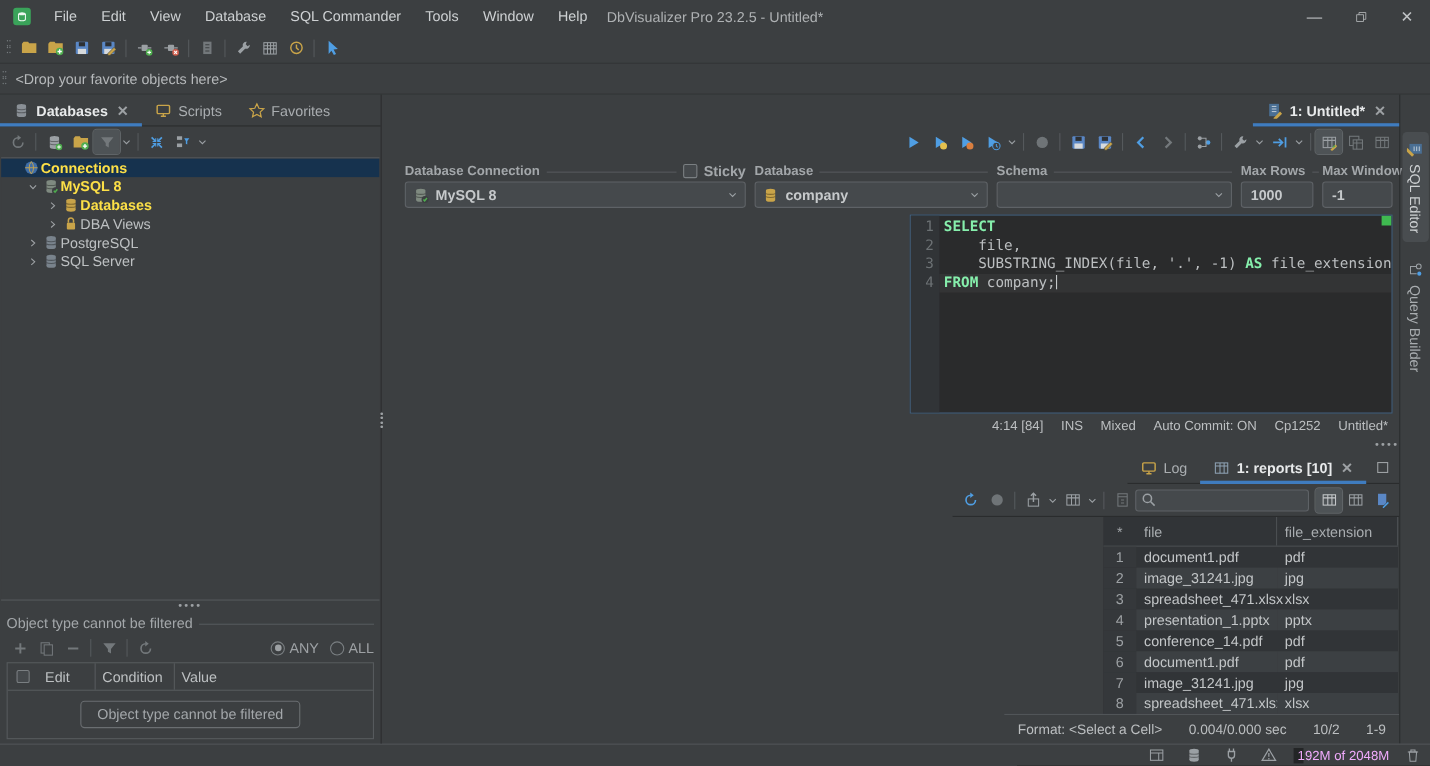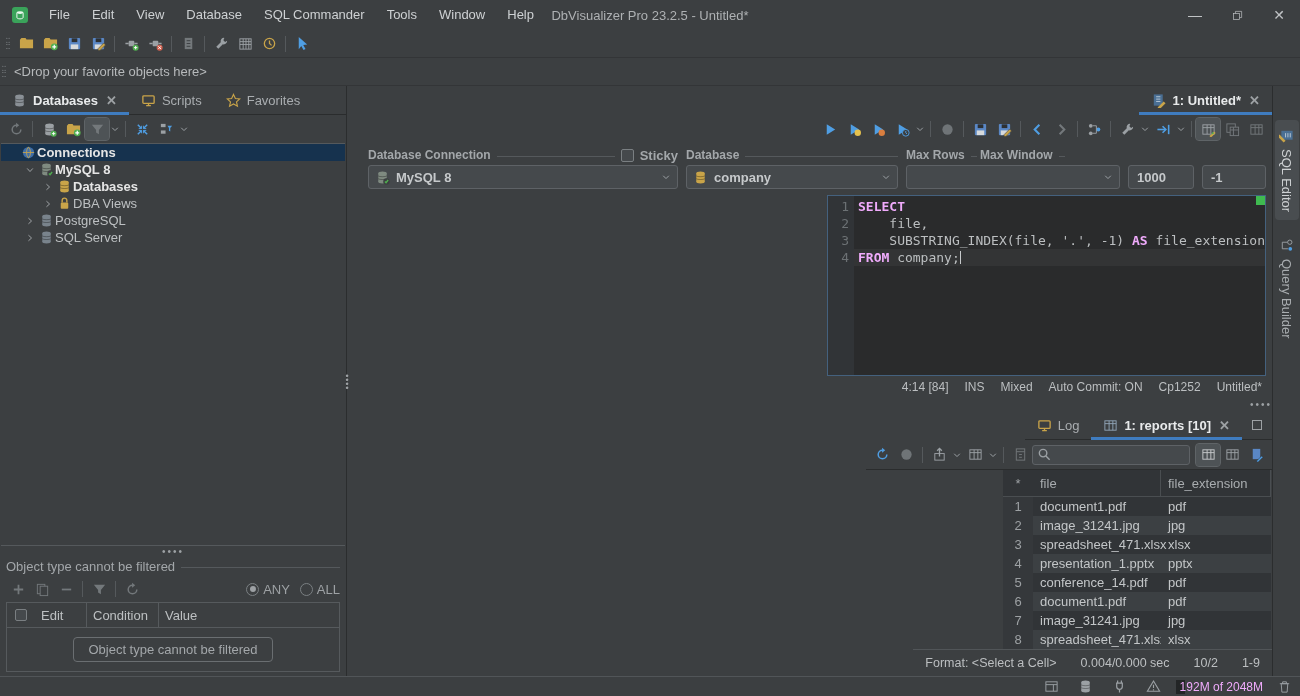--- a/index.html
+++ b/index.html
@@ -46,21 +46,21 @@
   .maxbtn { width:10px; height:10px; border:1px solid #9da1a4; margin:auto 10px; }
 
   
   .tree-toolbar { height:28px; }
   .tree-wrap { flex:1; margin:0 1px; border:1px solid #55595c; border-left:none; border-right:none; background:#3c3f41; overflow:hidden; }
   .trow { height:17px; display:flex; align-items:center; white-space:nowrap; }
   .trow.selected { background:#16324e; }
   .trow .arr { width:14px; display:flex; justify-content:center; flex:none; }
   .trow .ticon { width:18px; display:flex; justify-content:center; flex:none; }
   .trow .tlabel { color:#bdc0c2; }
-  .trow.bold .tlabel { font-weight:bold; color:#e5e5e5; }
+  .trow.bold .tlabel { font-weight:bold; color:#fde047; }
 
   .hdots { height:10px; display:flex; align-items:center; justify-content:center; color:#9da1a4; font-size:10px; letter-spacing:2px; flex:none; }
 
   
   .filter { padding:0 6px 4px 6px; flex:none; }
   .grouplabel { display:flex; align-items:center; height:20px; color:#a3a7aa; gap:6px; }
   .grouplabel .line { flex:1; height:1px; background:#55595c; margin-top:2px; }
   .filter-toolbar { height:26px; padding:0; }
   .radio-group { margin-left:auto; display:flex; align-items:center; gap:10px; color:#9da1a4; }
   .radio { width:13px; height:13px; border:1px solid #7a7f82; border-radius:50%; display:inline-flex; align-items:center; justify-content:center; margin-right:4px; }
@@ -85,21 +85,21 @@
   .numfield { height:24px; background:#45494c; border:1px solid #5e6266; border-radius:3px; display:flex; align-items:center; padding:0 8px; color:#c6c9cb; }
   .sticky { display:flex; align-items:center; gap:6px; color:#a3a7aa; font-size:13px; }
   .sticky .cb { width:13px; height:13px; border:1px solid #7a7f82; border-radius:2px; background:#45494c; }
 
   
   .editor { flex:1; margin:0 6px; border:1px solid #44617e; background:#2a2b2c; display:flex; position:relative; overflow:hidden; font-family:"DejaVu Sans Mono", monospace; font-size:13px; line-height:17px; }
   .gutter { width:26px; background:#313437; color:#6c7174; text-align:right; padding:2px 5px 0 0; flex:none; }
   .codearea { flex:1; padding-top:2px; position:relative; }
   .cline { white-space:pre; color:#bcbfc1; padding-left:4px; }
   .cline.current { background:rgba(255,255,255,0.045); }
-  .kw { color:#f0abfc; font-weight:bold; }
+  .kw { color:#86efac; font-weight:bold; }
   .caret { display:inline-block; width:1px; height:13px; background:#c6c9cb; vertical-align:-2px; }
   .green-ind { position:absolute; top:0; right:0; width:9px; height:9px; background:#3fba50; }
 
   .edstatus { height:22px; display:flex; align-items:center; padding:0 10px; gap:16px; color:#bcbfc1; font-size:12px; flex:none; }
   .edstatus .right { margin-left:auto; display:flex; gap:16px; }
 
   
   .grid-toolbar { height:30px; border-bottom:1px solid #2a2c2d; }
   .searchbox { margin-left:auto; width:158px; height:20px; background:#45494c; border:1px solid #5e6266; border-radius:3px; display:flex; align-items:center; padding:0 4px; gap:4px; }
   .searchbox input { background:transparent; border:none; outline:none; color:#c6c9cb; width:120px; font-family:inherit; font-size:12px; }
@@ -637,20 +637,24 @@
             <span class="line"></span>
             <span class="sticky">
               <span class="cb"></span>
               <span>Sticky</span>
             </span>
           </div>
           <div class="glabel" style="width:212px;">
             <span>Database</span>
               <span class="line"></span>
           </div>
+          <div class="glabel" style="width:214px;">
+            <span>Schema</span>
+              <span class="line"></span>
+          </div>
           <div class="glabel" style="width:66px;">
             <span>Max Rows</span>
               <span class="line"></span>
           </div>
           <div class="glabel" style="width:64px;">
             <span>Max Window</span>
               <span class="line"></span>
           </div>
         </div>
         <div class="connrow-fields">

